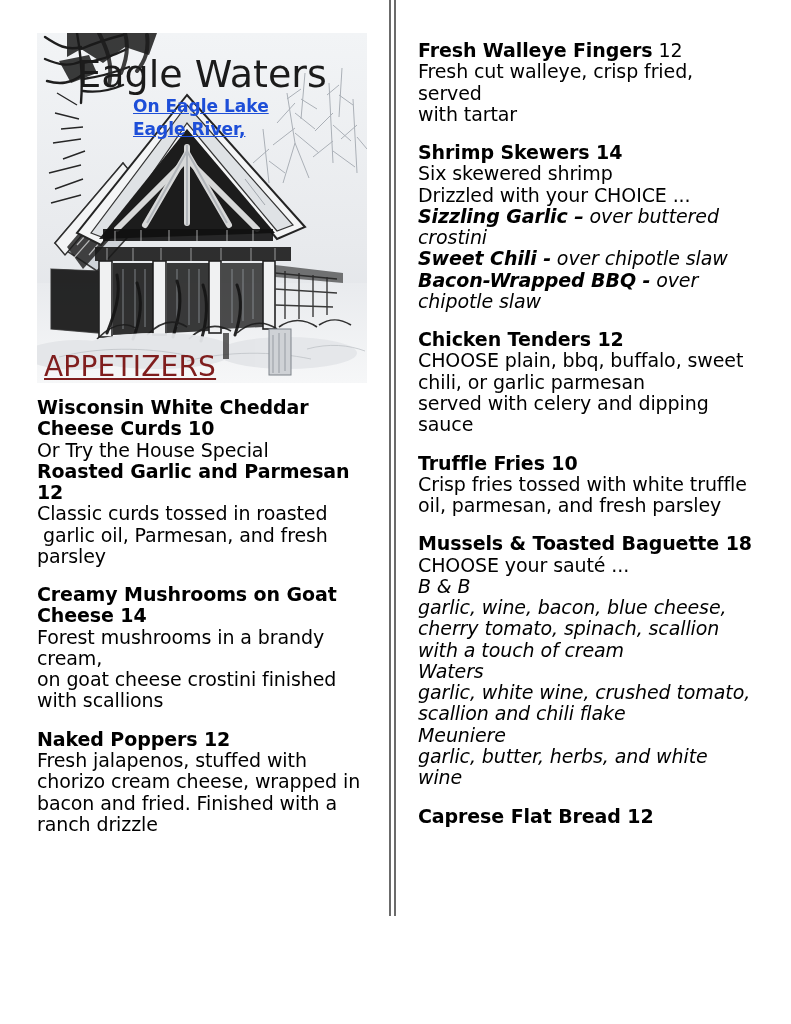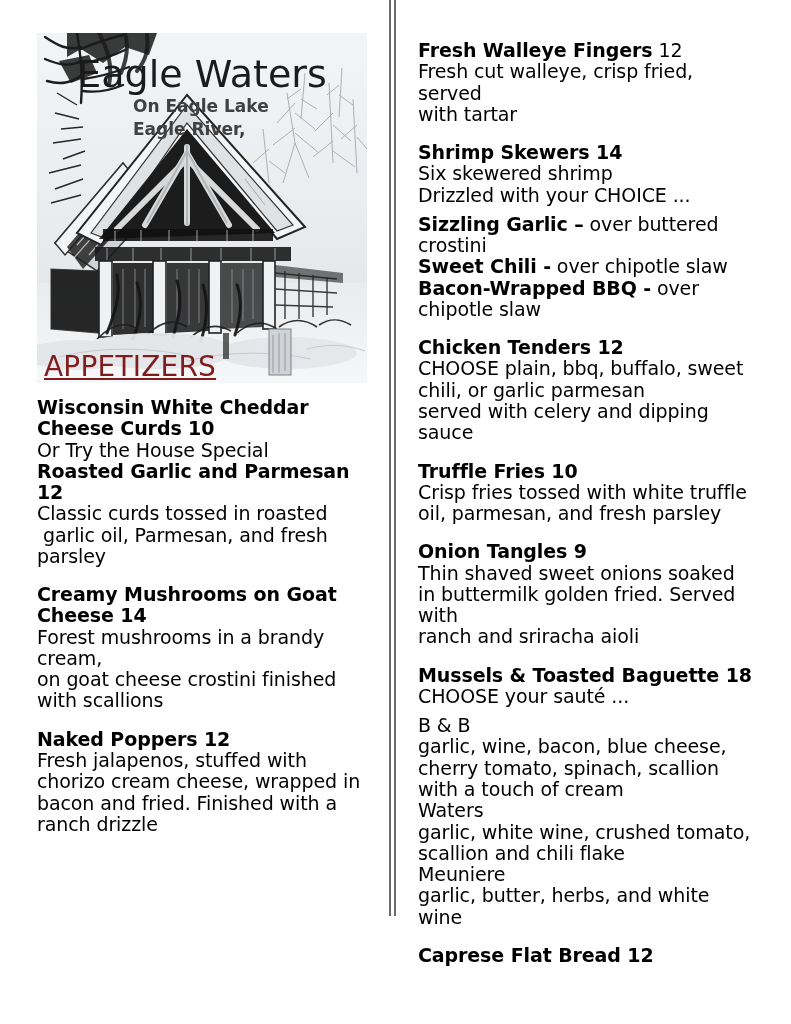--- a/index.html
+++ b/index.html
@@ -79,23 +79,24 @@
     white-space: nowrap;
   }
   .hero-sub {
     position: absolute;
     right: 14px;
     top: 62px;
     width: 220px;
     text-align: left;
     font-size: 17px;
     font-weight: bold;
-    color: #404040;
+    color: #1d4ed8;
     line-height: 1.35;
     padding-left: 90px;
+    text-decoration: underline;
   }
   .section-heading {
     position: absolute;
     left: 7px;
     bottom: 0px;
     font-size: 28px;
     font-weight: 400;
     color: #7f1d1d;
     text-decoration: underline;
     text-underline-offset: 2px;
@@ -133,21 +134,22 @@
     line-height: 1.12;
     letter-spacing: -0.1px;
   }
   .subitem .sub-name {
     font-weight: bold;
   }
   .subitem .sub-desc {
     font-weight: normal;
   }
   .sub-block {
-    margin-top: 8px;
+    margin-top: 0px;
+    font-style: italic;
   }
 </style>
 </head>
 <body>
 
 <div class="page">
 
   <div class="divider"></div>
 
   <div class="col col-left">
@@ -362,27 +364,20 @@
 served with celery and dipping
 sauce</div>
     </div>
 
     <div class="item">
       <div class="item-name">Truffle Fries 10</div>
       <div class="item-desc">Crisp fries tossed with white truffle
 oil, parmesan, and fresh parsley</div>
     </div>
 
-    <div class="item">
-      <div class="item-name">Onion Tangles 9</div>
-      <div class="item-desc">Thin shaved sweet onions soaked
-in buttermilk golden fried. Served
-with
-ranch and sriracha aioli</div>
-    </div>
 
     <div class="item">
       <div class="item-name">Mussels &amp; Toasted Baguette 18</div>
       <div class="item-desc">CHOOSE your sauté ...</div>
       <div class="sub-block">
         <div class="subitem sub-name">B &amp; B</div>
         <div class="item-desc">garlic, wine, bacon, blue cheese,
 cherry tomato, spinach, scallion
 with a touch of cream</div>
         <div class="subitem sub-name">Waters</div>

